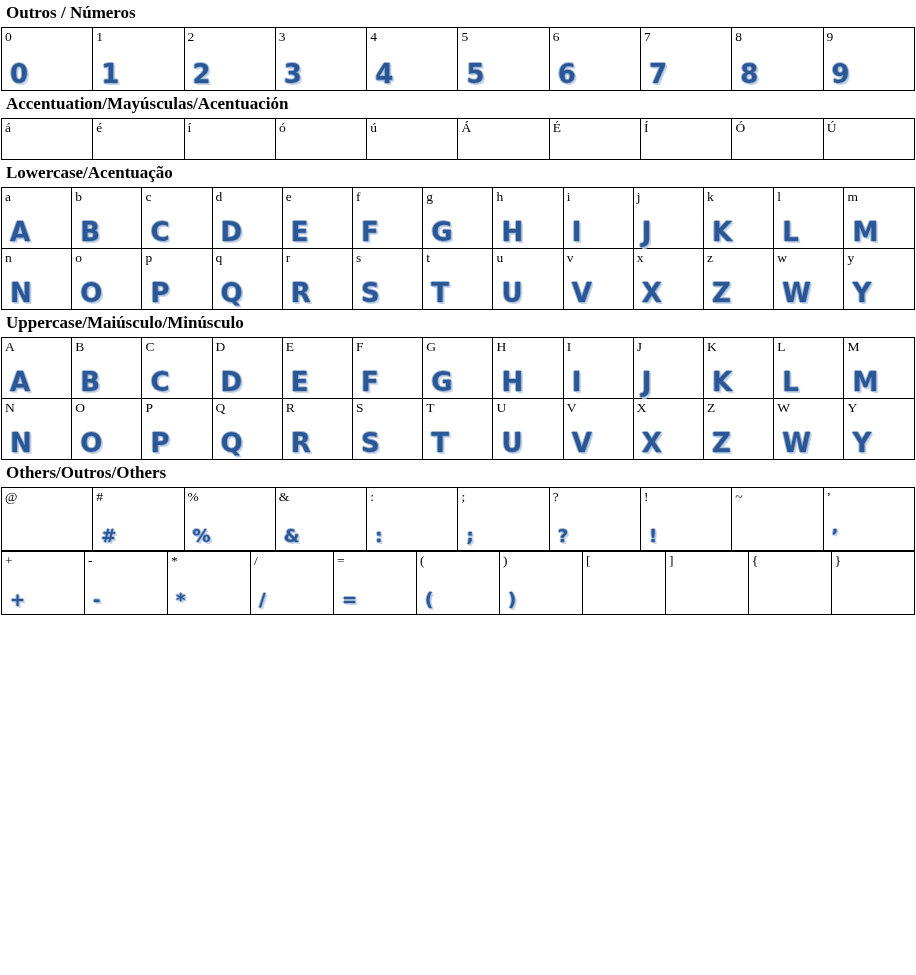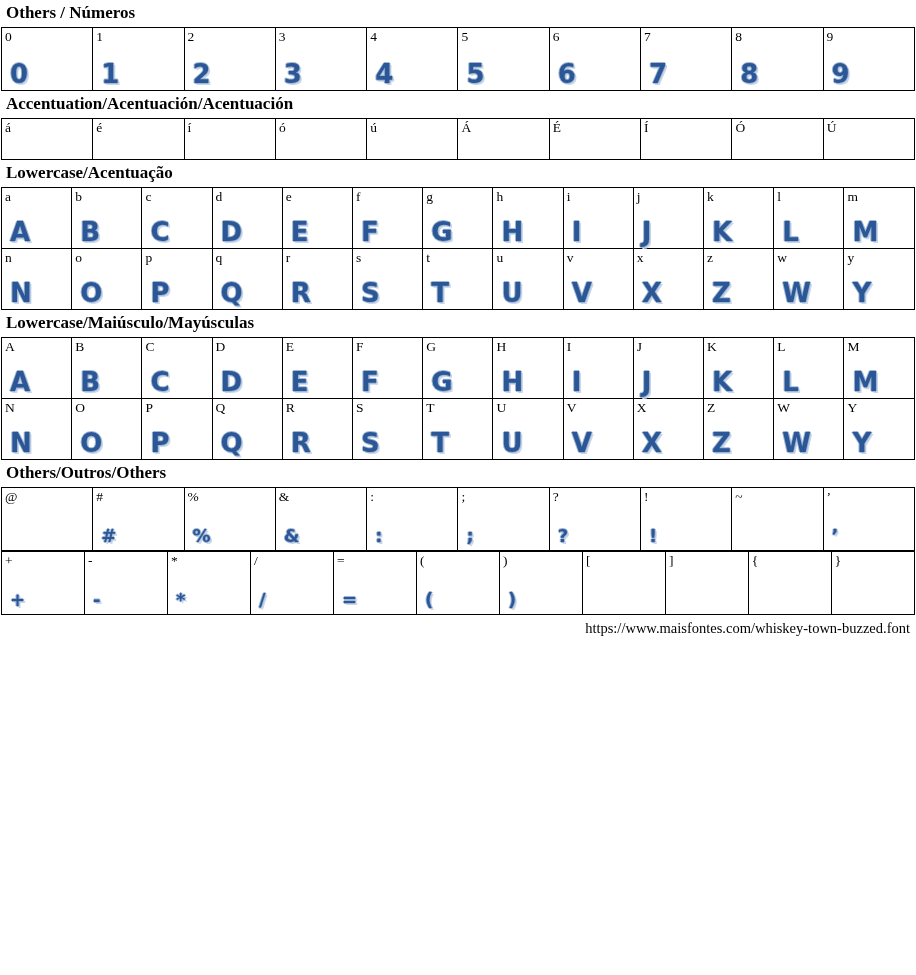--- a/index.html
+++ b/index.html
@@ -93,21 +93,21 @@
     color: #000;
     width: 916px;
     box-sizing: border-box;
   }
 </style>
 </head>
 <body>
 
 <div class="page">
 
-  <div class="section-title">Others / Números</div>
+  <div class="section-title">Outros / Números</div>
   <table class="grid">
     <tbody>
         <tr class="r-num">
       <td style="width:9.09%">
             <div class="cell-inner">
               <span class="lbl">0</span>
               <span class="glyph">0</span>
             </div>
           </td>
       <td style="width:9.09%">
@@ -161,21 +161,21 @@
       <td style="width:9.1%">
             <div class="cell-inner">
               <span class="lbl">9</span>
               <span class="glyph">9</span>
             </div>
           </td>
     </tr>
   </tbody>
     </table>
 
-  <div class="section-title">Accentuation/Acentuación/Acentuación</div>
+  <div class="section-title">Accentuation/Mayúsculas/Acentuación</div>
   <table class="grid">
     <tbody>
         <tr class="r-acc">
       <td style="width:10%">
             <div class="cell-inner">
               <span class="lbl">á</span>
               <span class="glyph small"></span>
             </div>
           </td>
       <td style="width:10%">
@@ -395,21 +395,21 @@
       <td>
             <div class="cell-inner">
               <span class="lbl">y</span>
               <span class="glyph">Y</span>
             </div>
           </td>
     </tr>
   </tbody>
     </table>
 
-  <div class="section-title">Lowercase/Maiúsculo/Mayúsculas</div>
+  <div class="section-title">Uppercase/Maiúsculo/Minúsculo</div>
   <table class="grid">
     <tbody>
         <tr class="r-upp">
       <td style="width:7.69%">
             <div class="cell-inner">
               <span class="lbl">A</span>
               <span class="glyph">A</span>
             </div>
           </td>
       <td style="width:7.69%">
@@ -701,15 +701,14 @@
       <td style="width:9.1%">
             <div class="cell-inner">
               <span class="lbl">}</span>
               <span class="glyph small"></span>
             </div>
           </td>
     </tr>
   </tbody>
     </table>
 
-  <div class="footer-url">https://www.maisfontes.com/whiskey-town-buzzed.font</div>
 
 </div>
 
 </body></html>

